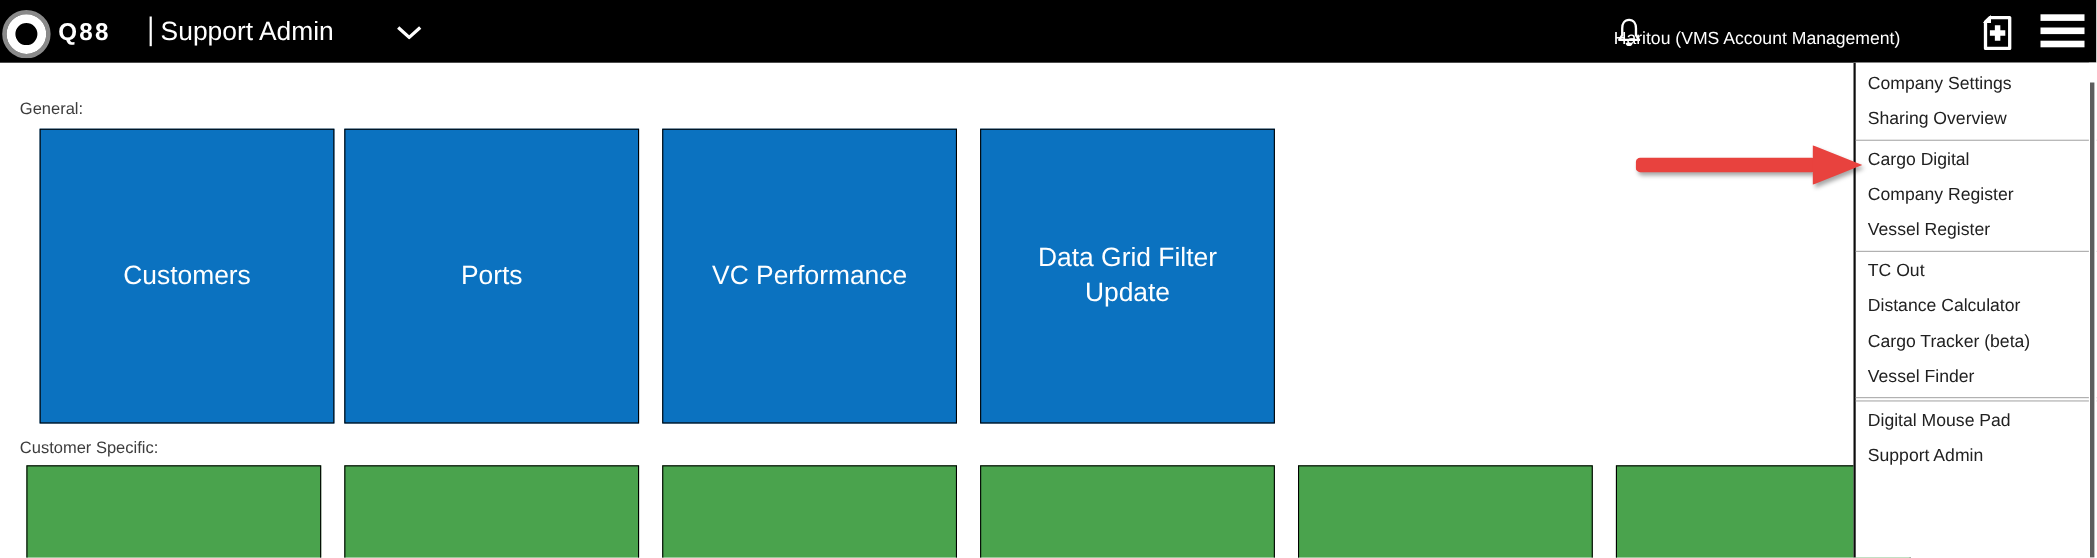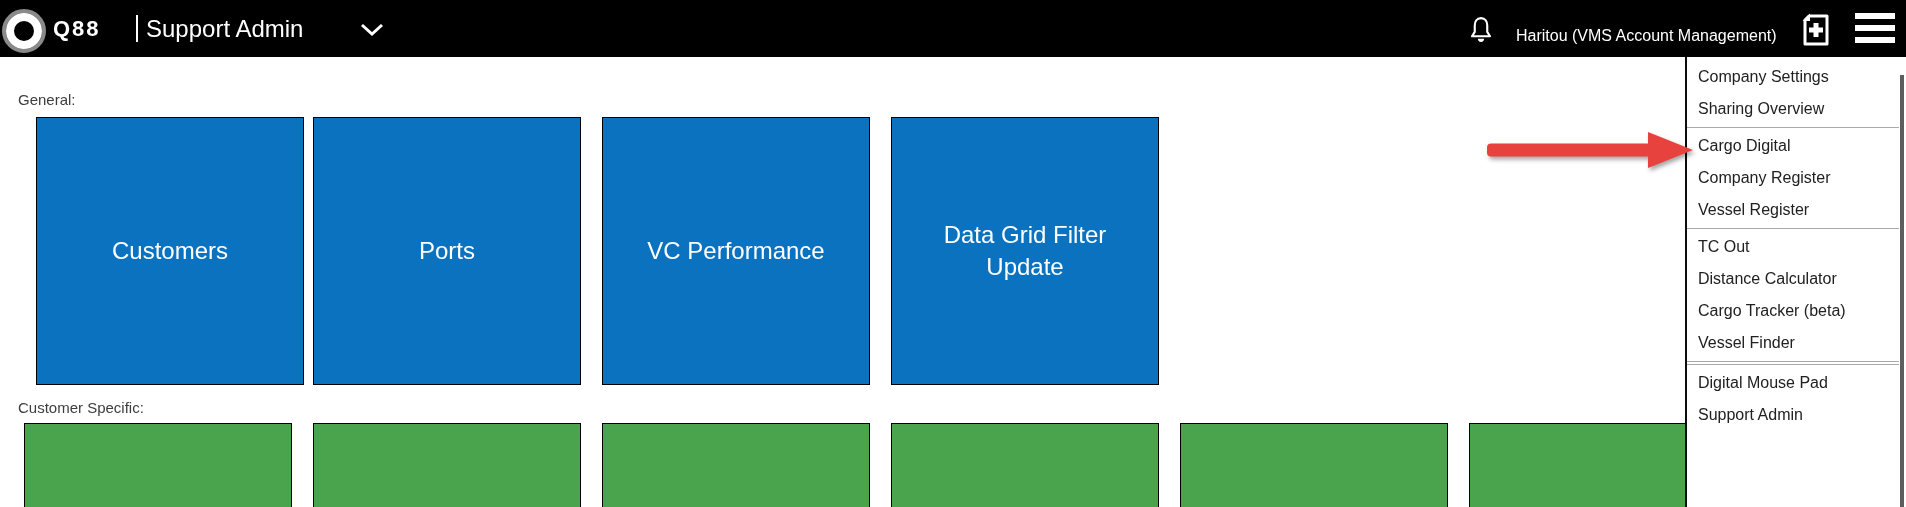--- a/index.html
+++ b/index.html
@@ -10,21 +10,21 @@
   
   .topbar{position:absolute;left:0;top:0;width:1906px;height:57px;background:#000;}
   .logo-svg{position:absolute;left:1px;top:7px;}
   .logo-text{position:absolute;left:53px;top:0;height:57px;line-height:57px;color:#fff;
     font-size:22px;font-weight:bold;letter-spacing:2px;}
   .logo-pipe{position:absolute;left:136px;top:15px;width:2px;height:27px;background:#fff;}
   .app-title{position:absolute;left:146px;top:0;height:57px;line-height:57px;color:#fff;
     font-size:24px;font-weight:400;}
   .title-chevron{position:absolute;left:360px;top:23px;cursor:pointer;}
   .bell{position:absolute;left:1466px;top:15px;cursor:pointer;}
-  .user-name{position:absolute;left:1516px;top:27px;color:#fff;font-size:16px;white-space:nowrap;cursor:pointer;}
+  .user-name{position:absolute;left:1467px;top:27px;color:#fff;font-size:16px;white-space:nowrap;cursor:pointer;}
   .docplus{position:absolute;left:1796px;top:10px;cursor:pointer;}
   .hamburger{position:absolute;left:1855px;top:13px;width:40px;height:31px;cursor:pointer;}
   .hamburger span{display:block;width:40px;height:6px;background:#fff;margin-bottom:6px;}
   
   .section-label{position:absolute;left:18px;color:#3d3d3d;font-size:15px;}
   .label-general{top:91px;}
   .label-customer{top:399px;}
   
   .tile{position:absolute;width:268px;height:268px;box-sizing:border-box;border:1px solid #000;
     display:flex;align-items:center;justify-content:center;text-align:center;cursor:pointer;}

